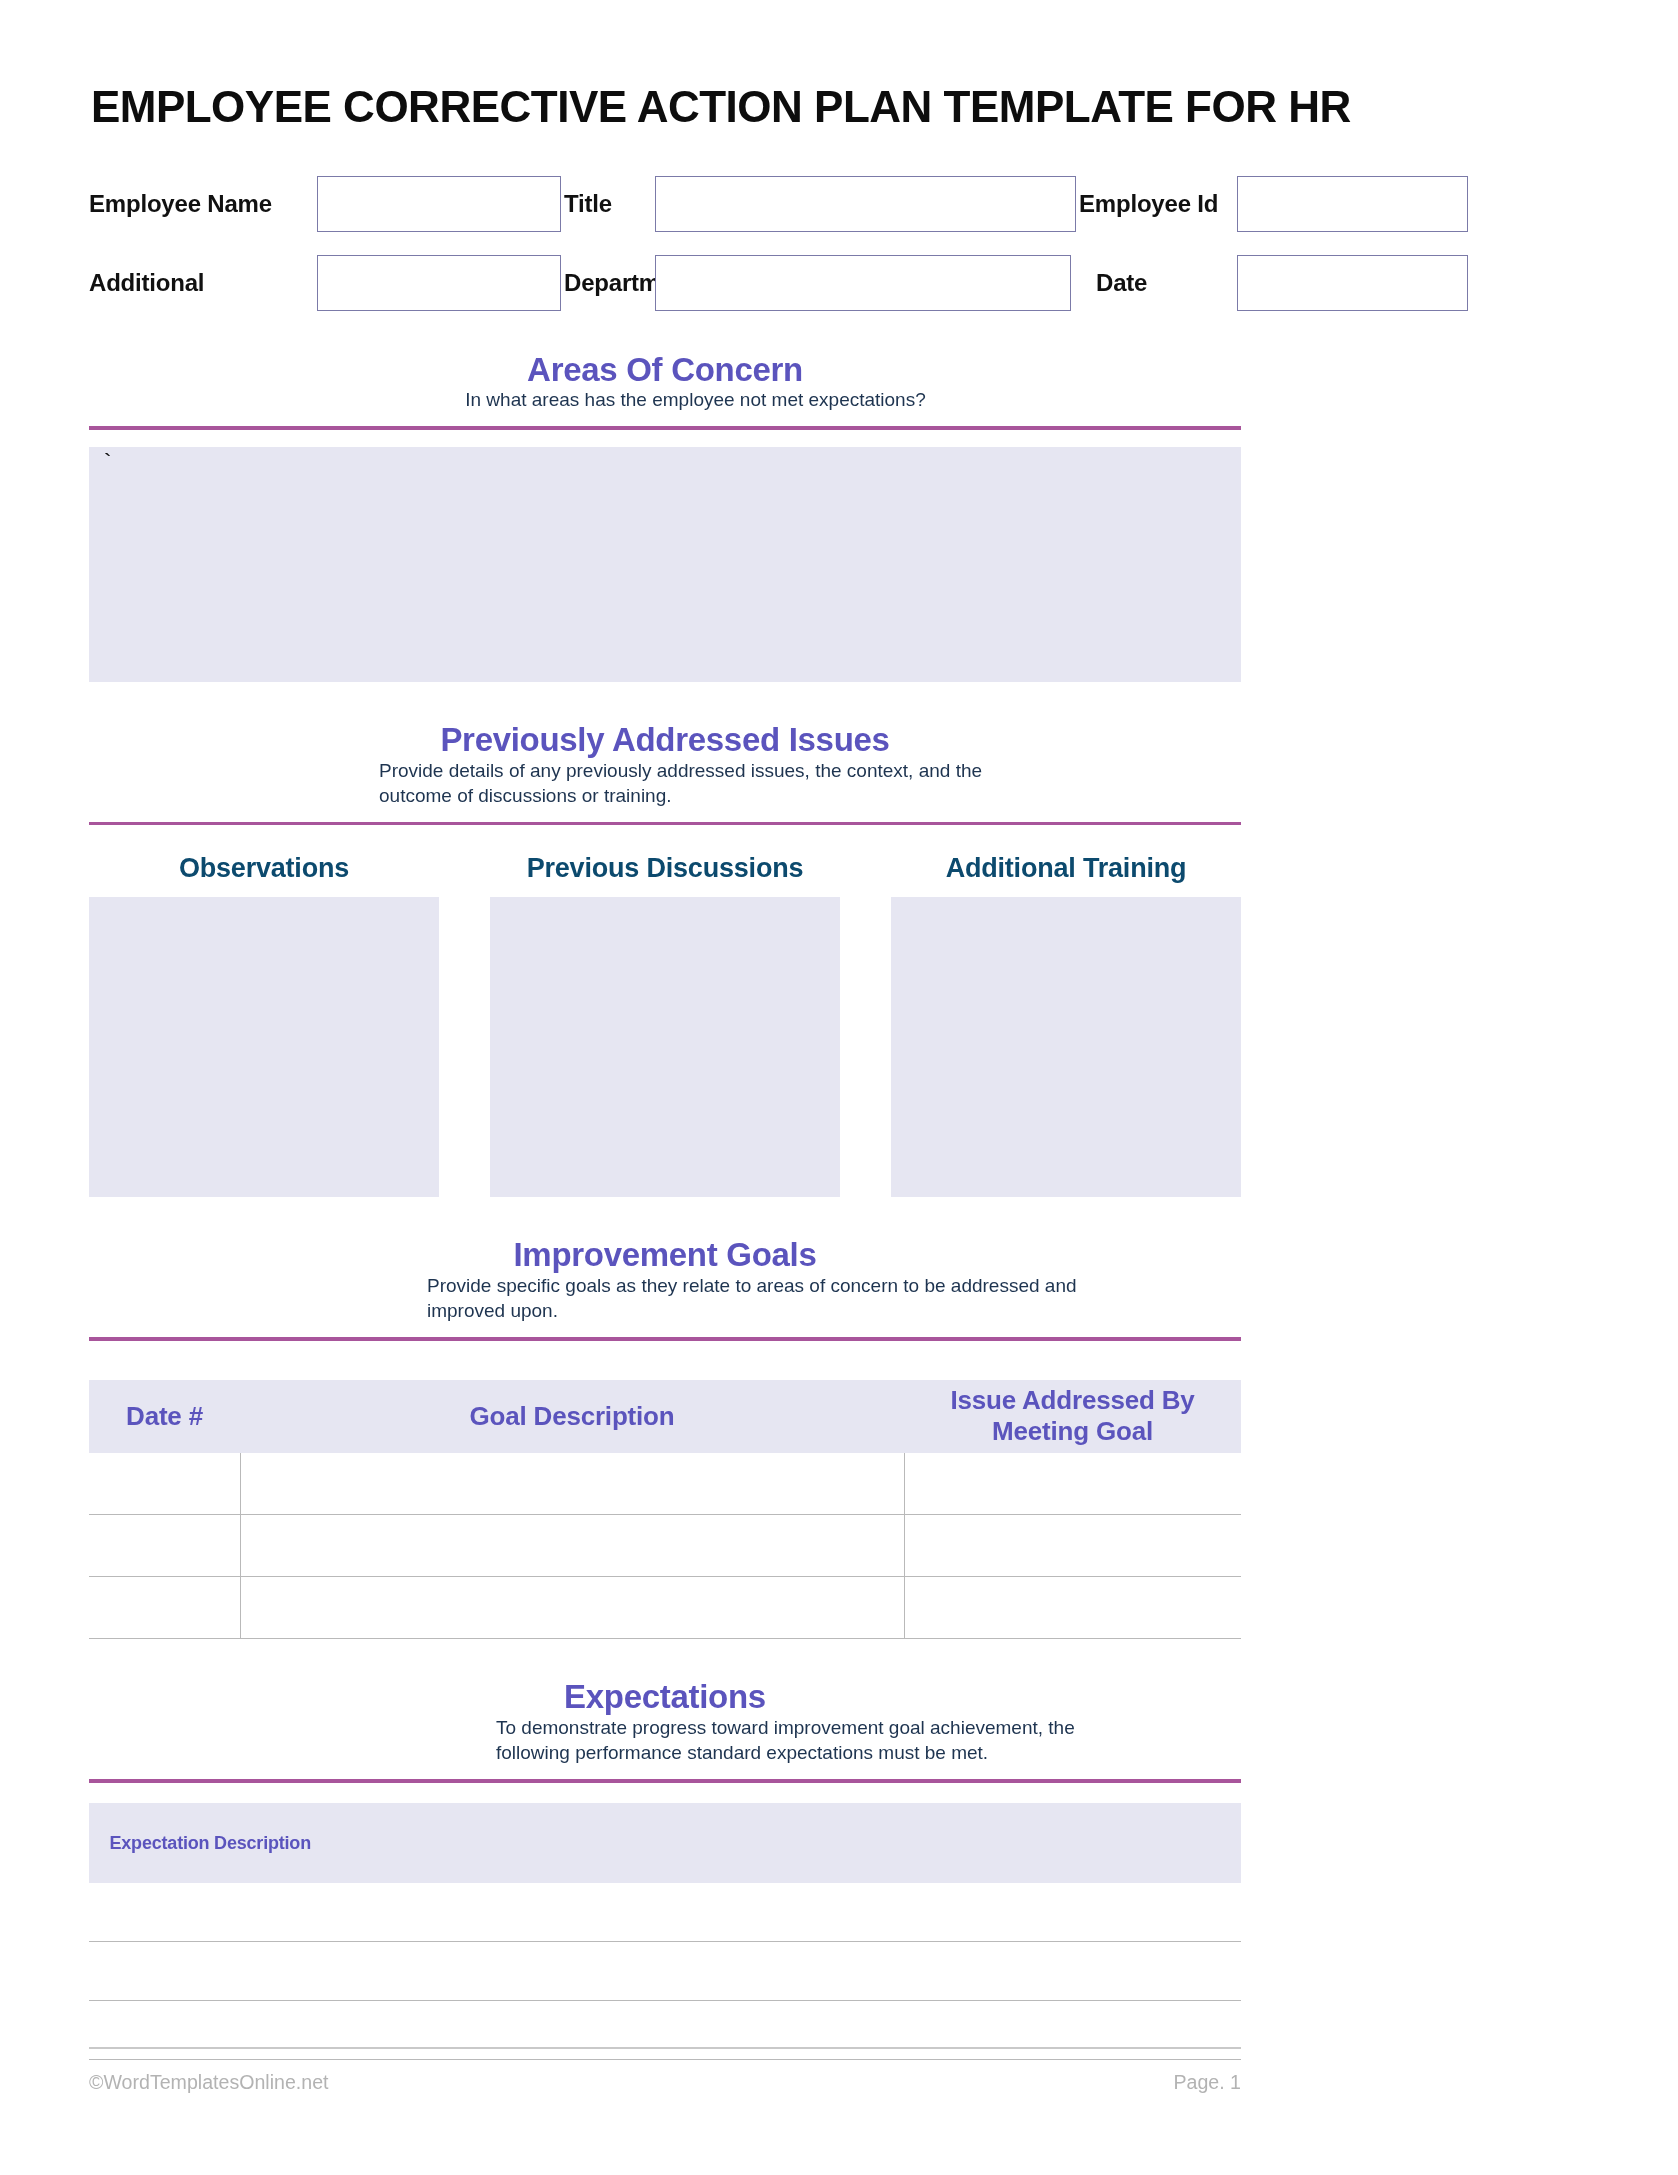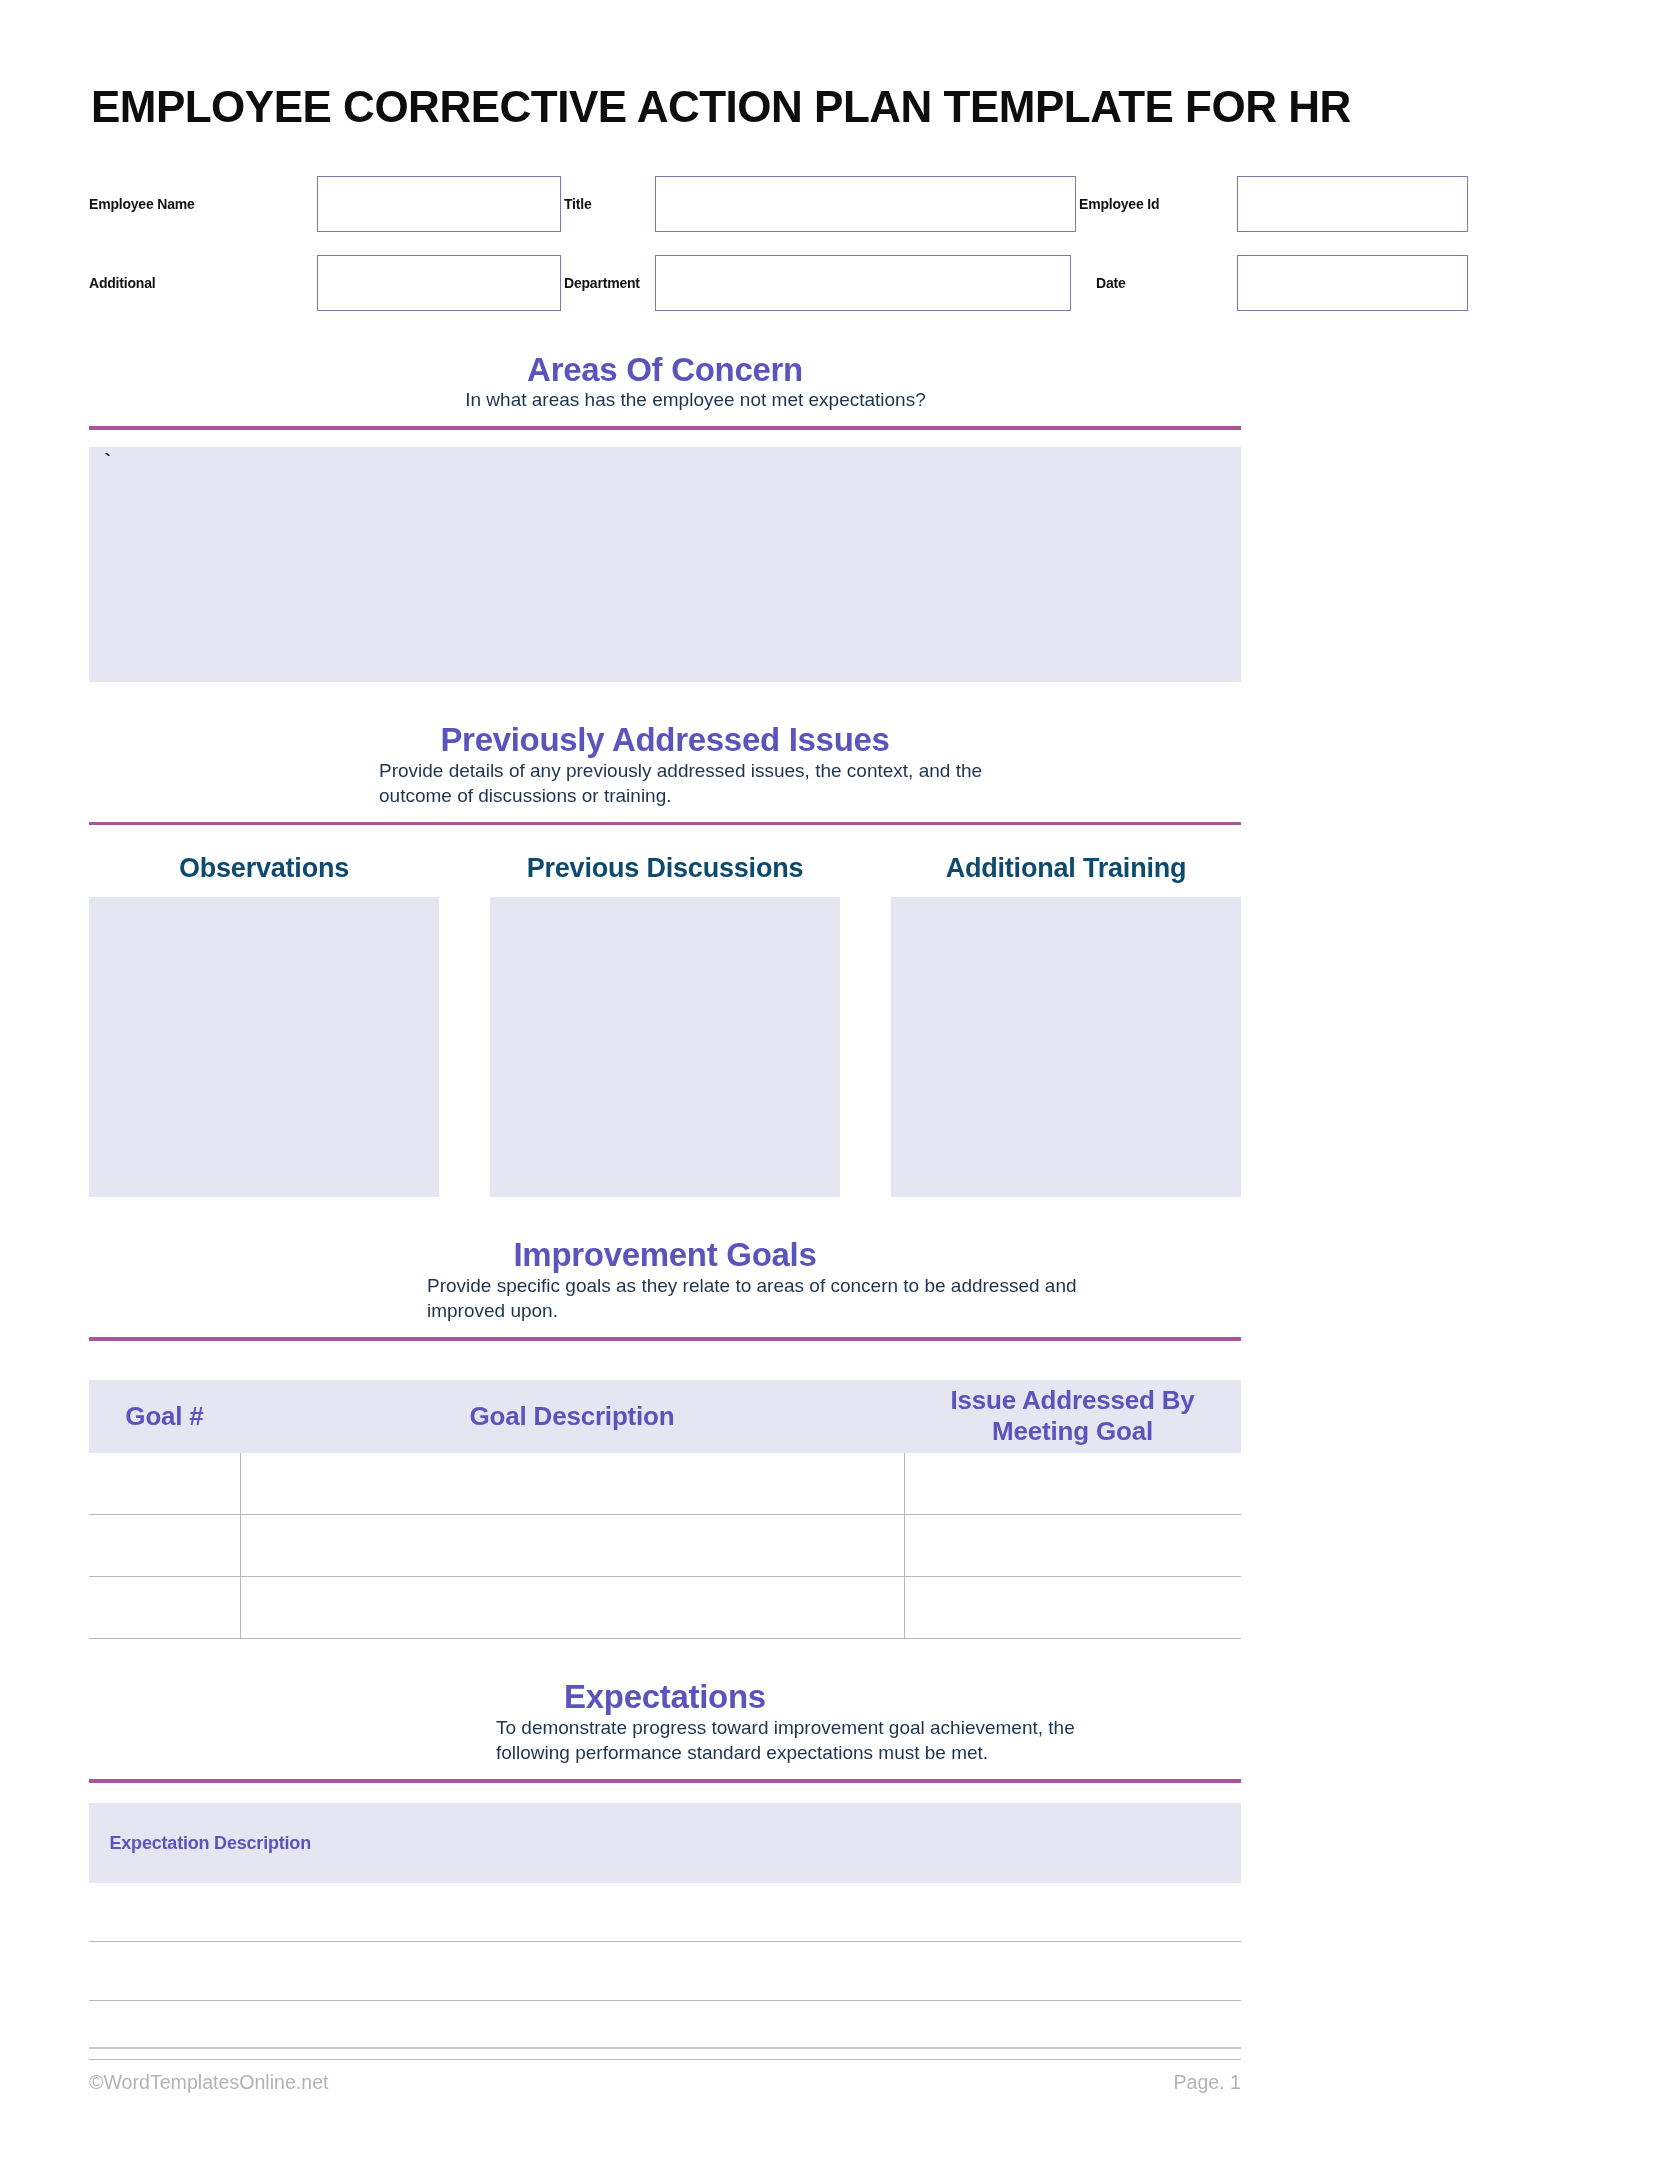--- a/index.html
+++ b/index.html
@@ -39,21 +39,21 @@
   
   .id-form {
     margin-top: 43px;
     display: grid;
     grid-template-columns: 228px 247px 91px 424px 158px 235px;
     grid-template-rows: 58px 58px;
     row-gap: 20.5px;
     align-items: center;
   }
   .id-label {
-    font-size: 14px;
+    font-size: 24px;
     font-weight: bold;
     color: #111111;
     letter-spacing: -0.2px;
     white-space: nowrap;
   }
   .id-label.pad { padding-left: 17px; }
   .id-box {
     height: 56px;
     border: 1.9px solid #7b7aa8;
     background: #ffffff;
@@ -260,21 +260,21 @@
 
   <div class="section-head">
     <div class="h-title">Improvement Goals</div>
     <div class="h-desc head-gap-ig">Provide specific goals as they relate to areas of concern to be addressed and improved upon.</div>
   </div>
   <div class="section-rule"></div>
 
   <table class="goals-table">
     <thead>
       <tr>
-        <th class="c-num">Goal #</th>
+        <th class="c-num">Date #</th>
         <th class="c-desc">Goal Description</th>
         <th class="c-iss">Issue Addressed By Meeting Goal</th>
       </tr>
     </thead>
     <tbody>
       <tr>
         <td></td>
         <td></td>
         <td></td>
       </tr>

